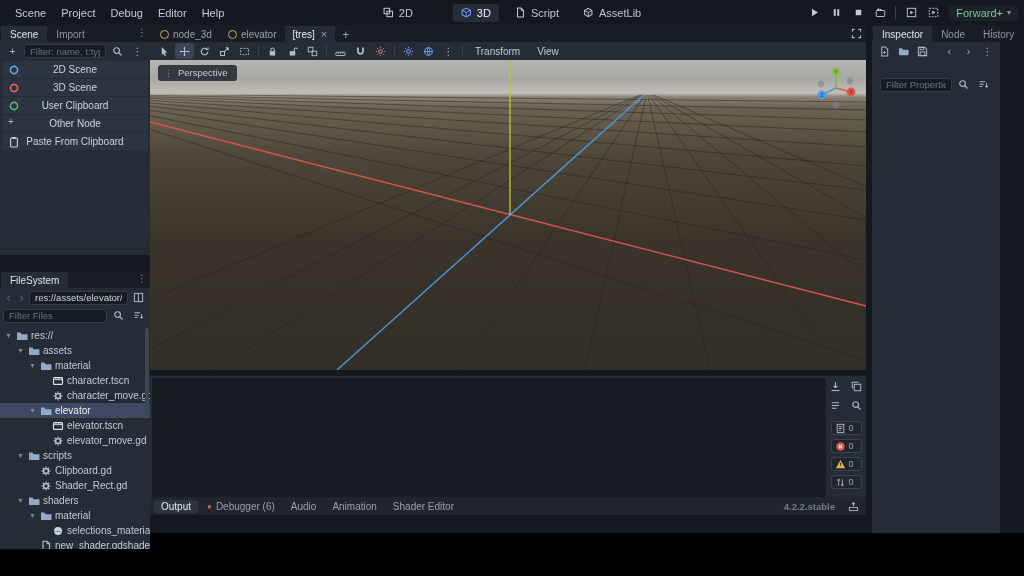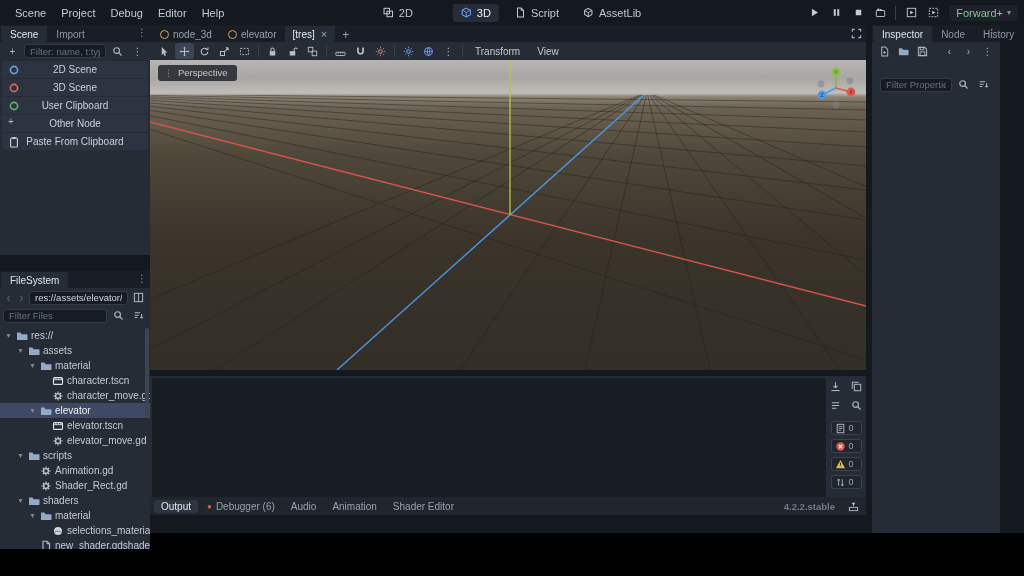--- a/index.html
+++ b/index.html
@@ -489,21 +489,21 @@
           <svg class="ic ico c-folder">
             <use href="#s-folder"></use>
           </svg>
           <span class="tname">scripts</span>
         </div>
       <div class="trow d2">
           <span class="tw"></span>
           <svg class="ic ico c-script">
             <use href="#s-gear"></use>
           </svg>
-          <span class="tname">Animation.gd</span>
+          <span class="tname">Clipboard.gd</span>
         </div>
       <div class="trow d2">
           <span class="tw"></span>
           <svg class="ic ico c-script">
             <use href="#s-gear"></use>
           </svg>
           <span class="tname">Shader_Rect.gd</span>
         </div>
       <div class="trow d1">
           <span class="tw">▾</span>

